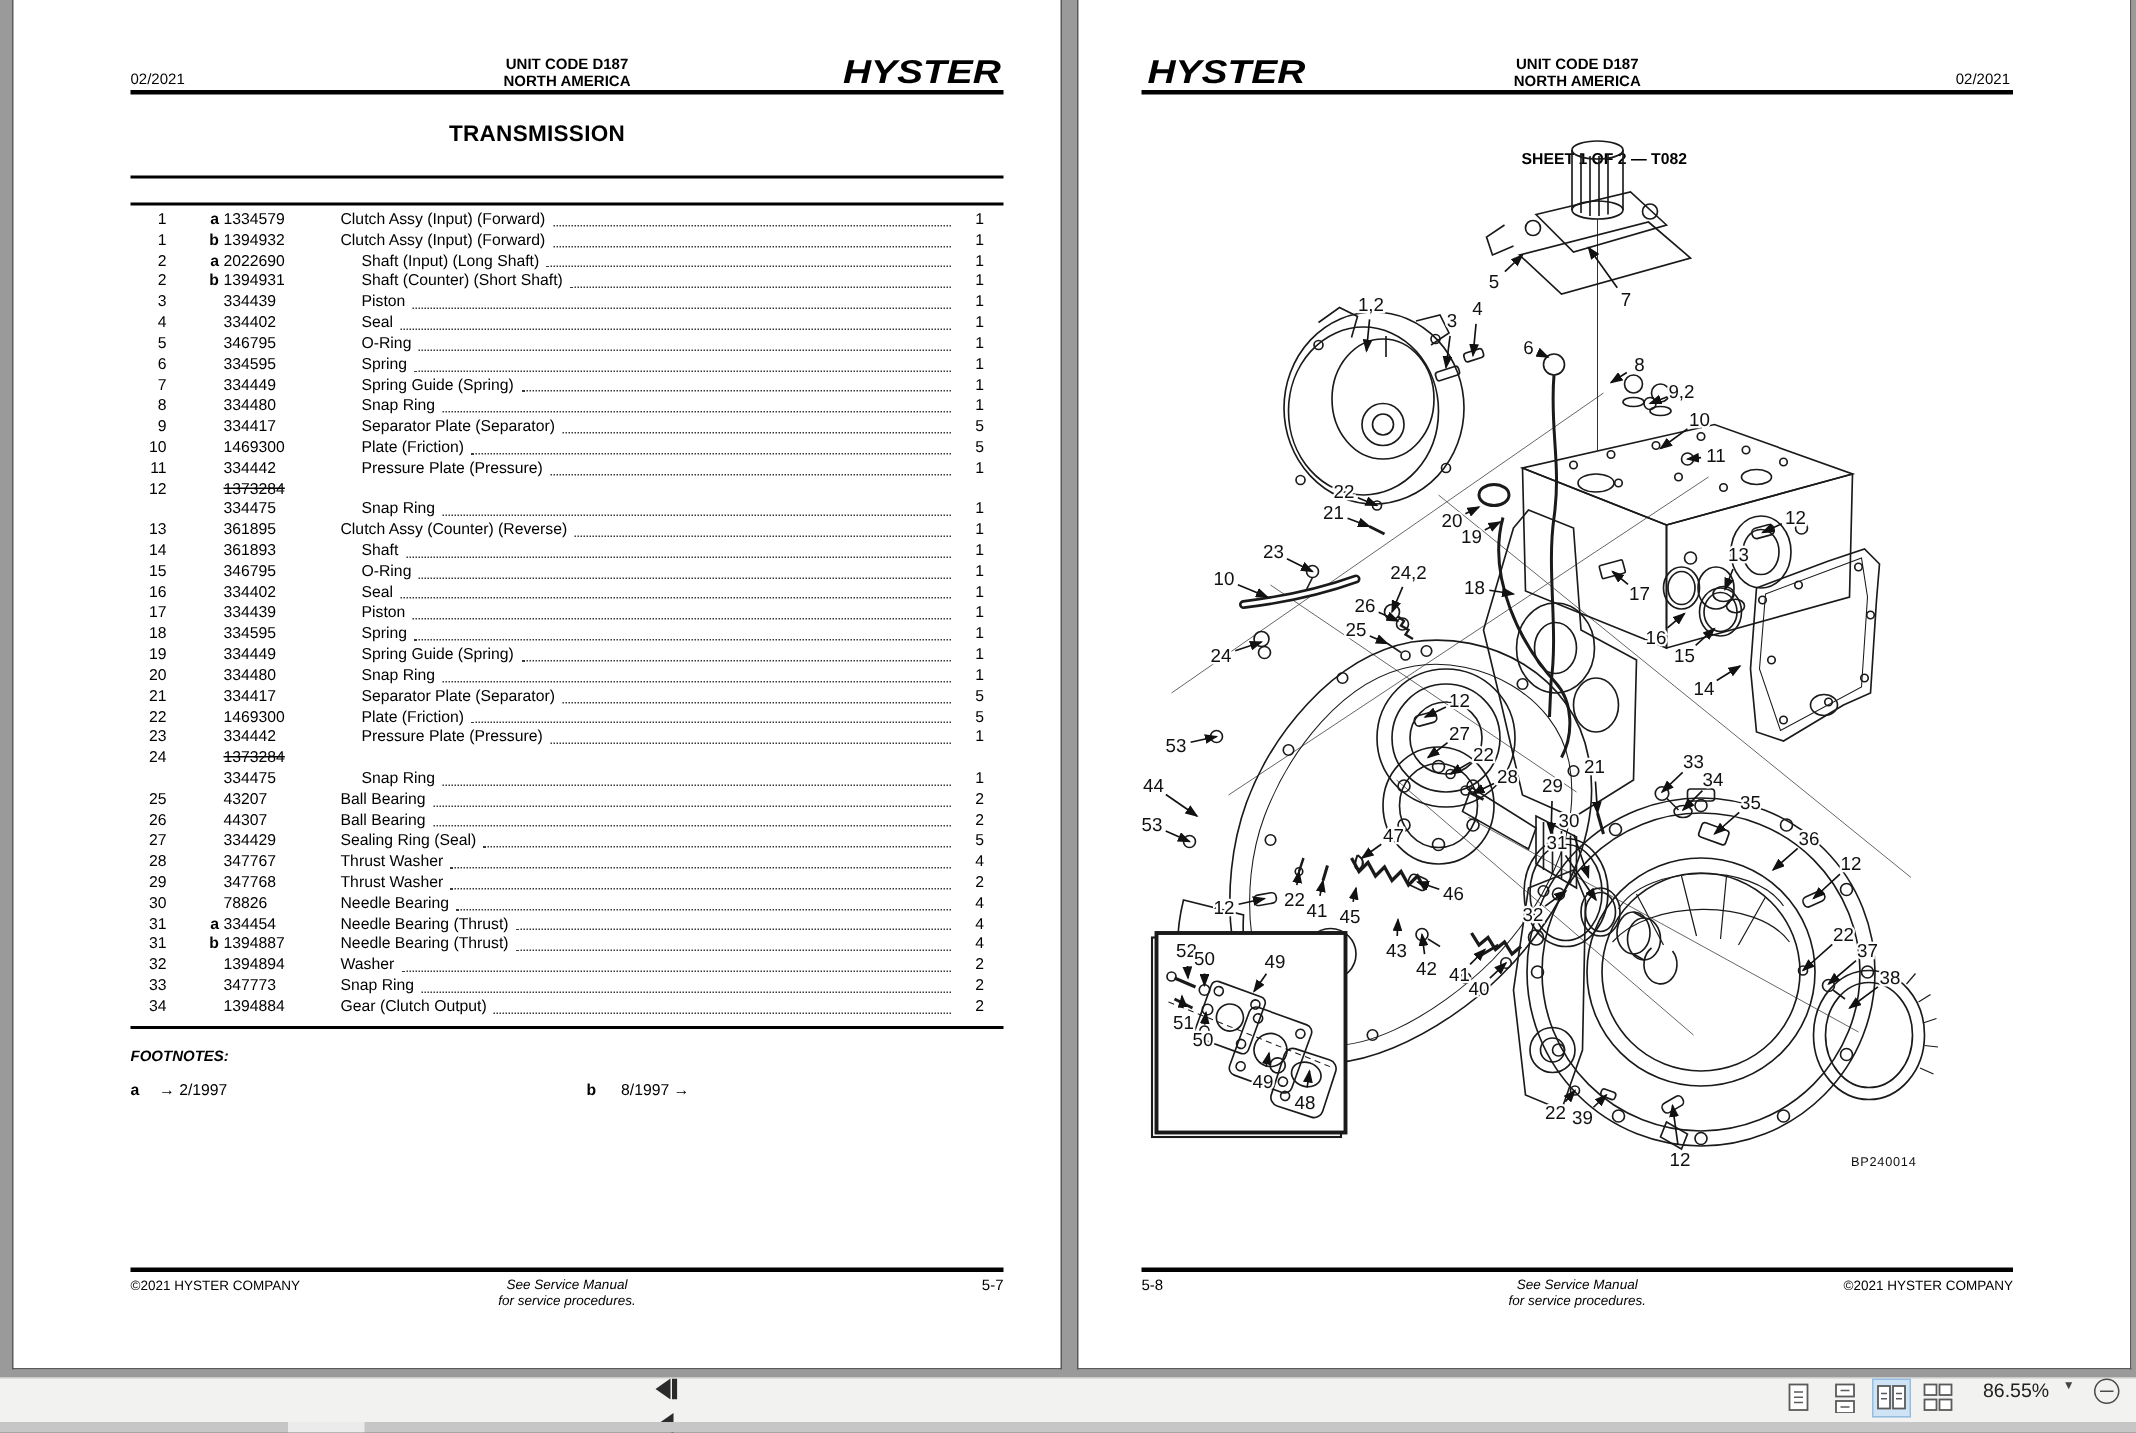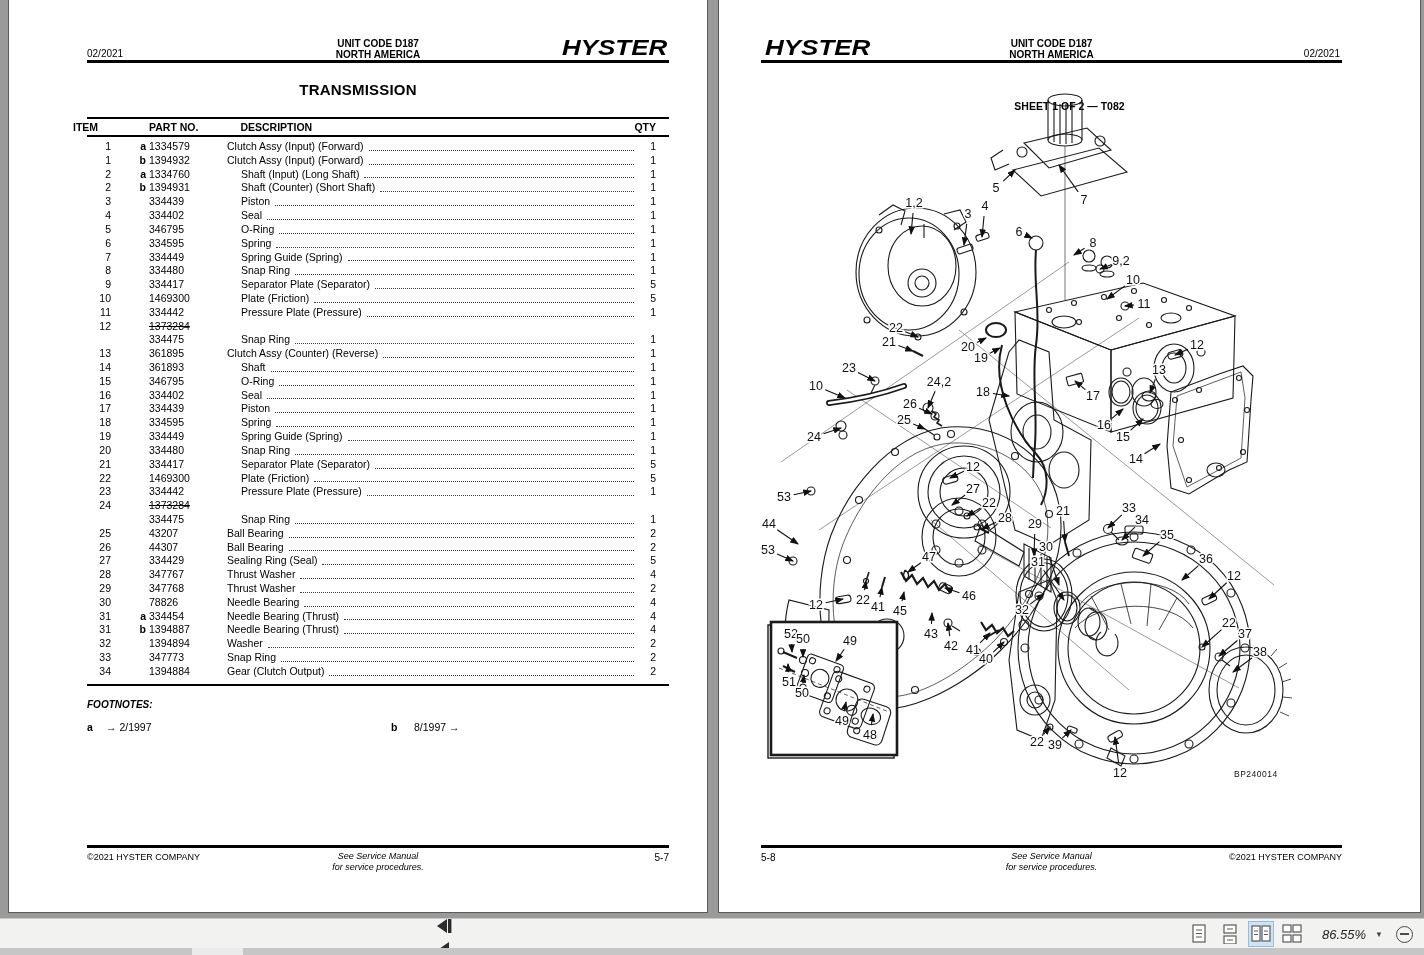--- a/index.html
+++ b/index.html
@@ -49,21 +49,21 @@
                   paint-order:stroke; stroke:#fff; stroke-width:3px; text-anchor:middle; }
   #diagram text.figid { font-size:8.5px; letter-spacing:.5px; stroke-width:0; text-anchor:start; }
 
   
   #toolbar { position:absolute; left:0; top:918px; width:1424px; height:30px; background:#f2f2f1; border-top:1px solid #c9c9c9; }
   .tb-center { position:absolute; left:385px; top:0; height:30px; display:flex; align-items:center; gap:9px;flex-direction:column; }
   .tb-btn { display:flex; align-items:center; justify-content:center; width:20px; height:22px; cursor:default; }
   .pagebox { width:117px; height:22px; background:#fff; border:1px solid #8a8a8a; display:flex; align-items:center; }
   .pagebox input { flex:1; border:none; outline:none; font-size:11.5px; padding-left:7px; font-family:"Liberation Sans",sans-serif; background:transparent; width:90px; }
   .pagebox .dd { width:15px; height:100%; border-left:1px solid #c9c9c9; display:flex; align-items:center; justify-content:center; font-size:7px; color:#444; }
-  .tb-right { position:absolute; left:1186px; top:0; height:30px; display:flex; align-items:center; gap:5px;font-style:italic; }
+  .tb-right { position:absolute; left:1186px; top:0; height:30px; display:flex; gap:5px; }
   .lay-btn { width:26px; height:26px; display:flex; align-items:center; justify-content:center; border:1px solid transparent; }
   .lay-btn.sel { background:#cfe3f6; border:1px solid #96bcdf; }
   .zoom-pct { font-size:13px; color:#222; margin-left:12px; }
   .caret { font-size:8px; color:#444; margin-left:4px; }
   .zoom-out { width:17px; height:17px; border:1.6px solid #4a4a4a; border-radius:50%; position:relative; margin-left:8px; }
   .zoom-out::after { content:""; position:absolute; left:3px; right:3px; top:50%; height:1.6px; margin-top:-1px; background:#4a4a4a; }
 
   #taskbar { position:absolute; left:0; top:948px; width:1424px; height:7px; background:#c6c6c6; }
   #taskbar .seg { position:absolute; top:0; height:7px; background:#ebebeb; }
 </style>
@@ -75,26 +75,20 @@
   <div class="hdr-center" style="left:78px; width:582px; top:38px;">
     <div>UNIT CODE D187</div>
     <div>NORTH AMERICA</div>
   </div>
   <div class="logo" style="right:48px; top:35px;">HYSTER</div>
   <div class="hdr-rule" style="left:78px; width:582px; top:60px;"></div>
 
   <div class="pg-title" style="top:81px;">TRANSMISSION</div>
 
   <div class="rule" style="top:117px;"></div>
-  <div class="thead">
-    <span class="h-item">ITEM</span>
-    <span class="h-part">PART NO.</span>
-    <span class="h-desc">DESCRIPTION</span>
-    <span class="h-qty">QTY</span>
-  </div>
   <div class="rule" style="top:135px;"></div>
 
   <div class="tbody">
       <div class="trow">
         <span class="c-item">1</span>
         <span class="c-pre">a</span>
         <span class="c-part">1334579</span>
         <span class="c-desc" style="padding-left:22px">Clutch Assy (Input) (Forward)</span>
         <span class="leader"></span>
         <span class="c-qty">1</span>
@@ -103,21 +97,21 @@
         <span class="c-item">1</span>
         <span class="c-pre">b</span>
         <span class="c-part">1394932</span>
         <span class="c-desc" style="padding-left:22px">Clutch Assy (Input) (Forward)</span>
         <span class="leader"></span>
         <span class="c-qty">1</span>
       </div>
       <div class="trow">
         <span class="c-item">2</span>
         <span class="c-pre">a</span>
-        <span class="c-part">1334760</span>
+        <span class="c-part">2022690</span>
         <span class="c-desc" style="padding-left:36px">Shaft (Input) (Long Shaft)</span>
         <span class="leader"></span>
         <span class="c-qty">1</span>
       </div>
       <div class="trow">
         <span class="c-item">2</span>
         <span class="c-pre">b</span>
         <span class="c-part">1394931</span>
         <span class="c-desc" style="padding-left:36px">Shaft (Counter) (Short Shaft)</span>
         <span class="leader"></span>

